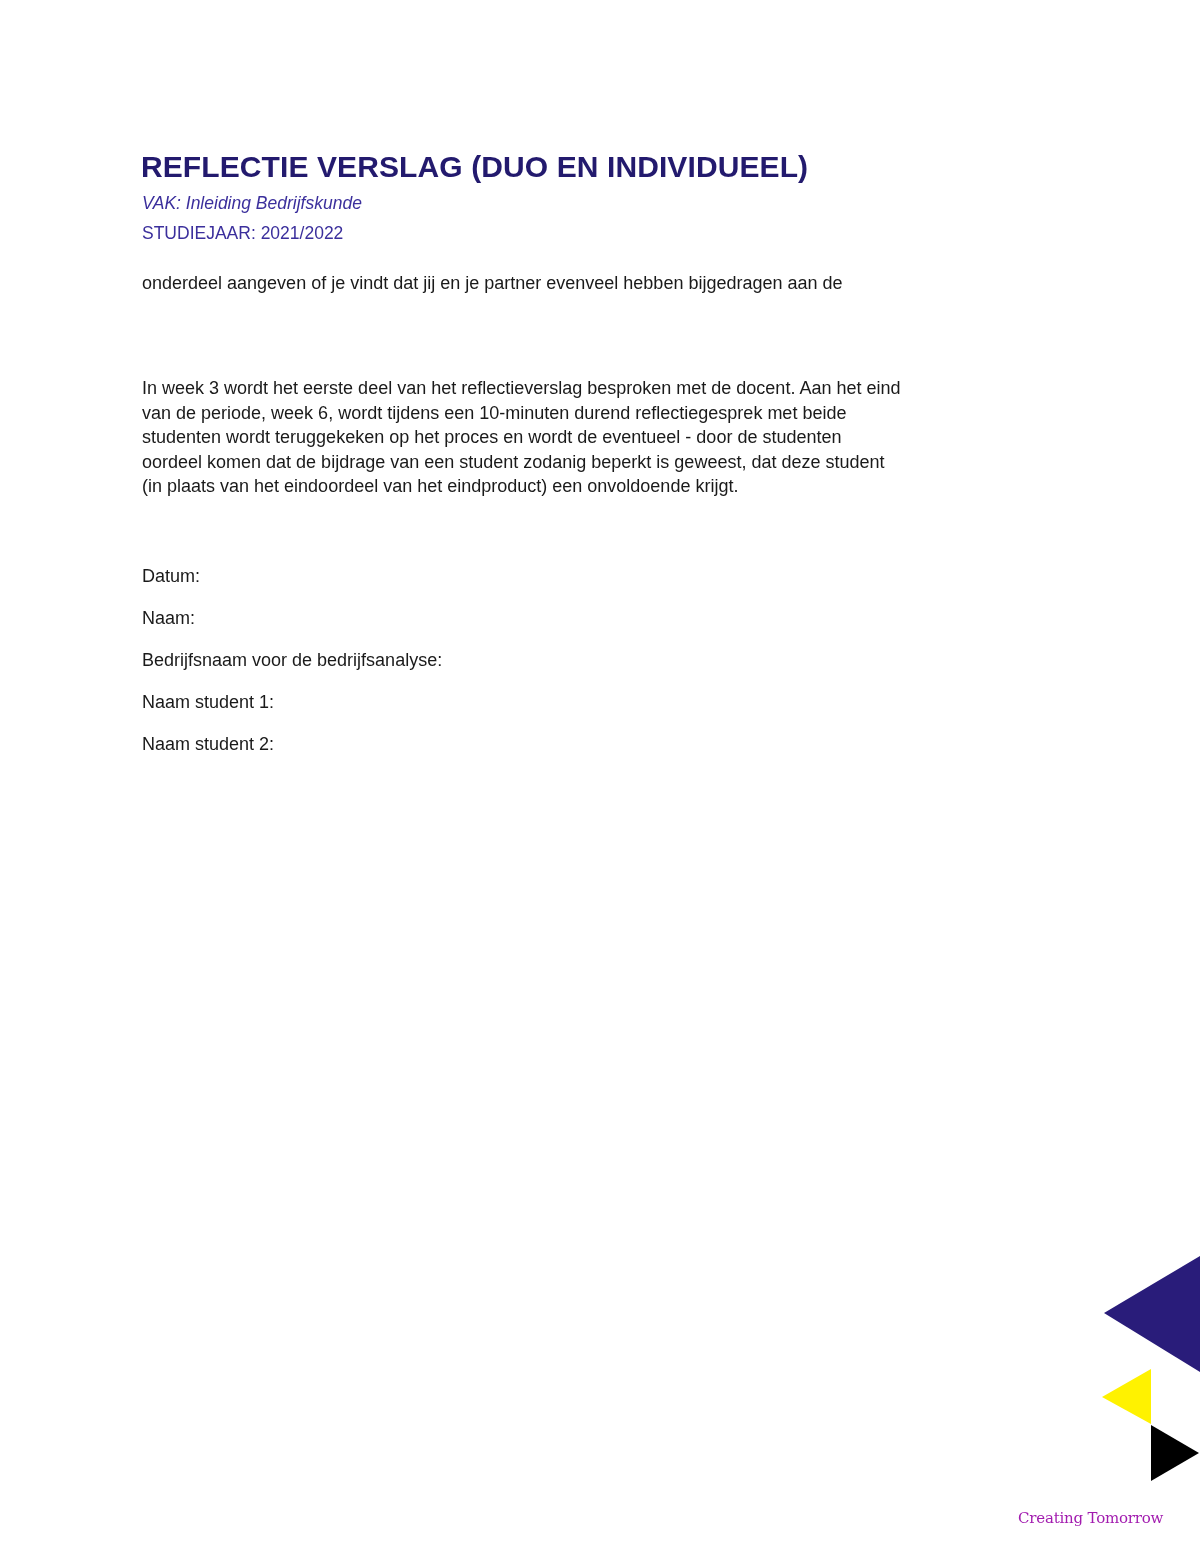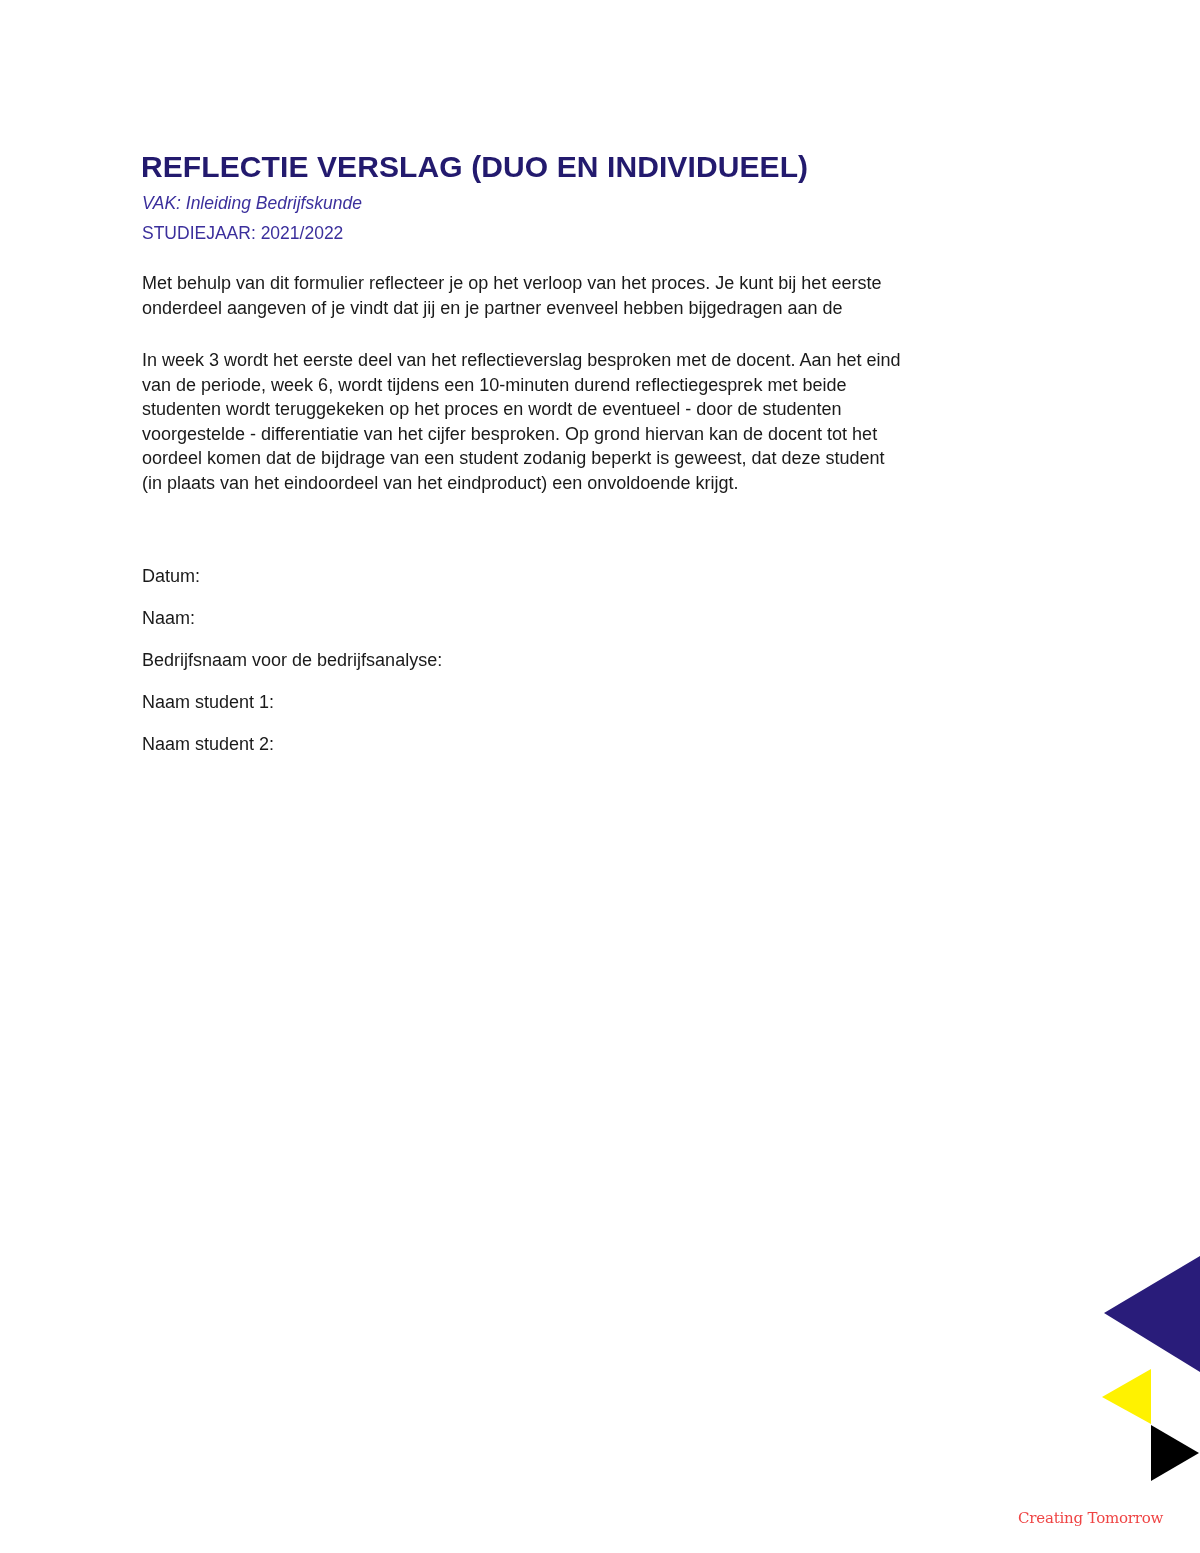--- a/index.html
+++ b/index.html
@@ -51,21 +51,21 @@
       font-size: 18px;
       line-height: 24.6px;
       color: #1a1a1a;
       margin: 0;
     }
     .para .line {
       display: block;
       white-space: nowrap;
     }
     .para.p1 { top: 271px; }
-    .para.p2 { top: 348px; }
+    .para.p2 { top: 376px; }
 
     .field {
       position: absolute;
       left: 142px;
       font-size: 18px;
       line-height: 22px;
       color: #1a1a1a;
       white-space: nowrap;
     }
 
@@ -75,45 +75,43 @@
       width: 1200px;
       height: 1553px;
       pointer-events: none;
     }
     .tagline {
       position: absolute;
       left: 1018px;
       top: 1509px;
       font-family: "DejaVu Serif", "Liberation Serif", serif;
       font-size: 15px;
-      color: #ef4444;
+      color: #a21caf;
       white-space: nowrap;
       letter-spacing: -0.2px;
     }
   </style>
 </head>
 <body>
 
 <div class="page">
 
   <h1 class="title">REFLECTIE VERSLAG (DUO EN INDIVIDUEEL)</h1>
 
   <div class="meta vak">VAK: Inleiding Bedrijfskunde</div>
   <div class="meta jaar">STUDIEJAAR: 2021/2022</div>
 
   <p class="para p1">
-    <span class="line">Met behulp van dit formulier reflecteer je op het verloop van het proces. Je kunt bij het eerste</span>
     <span class="line">onderdeel aangeven of je vindt dat jij en je partner evenveel hebben bijgedragen aan de</span>
   </p>
 
   <p class="para p2">
     <span class="line">In week 3 wordt het eerste deel van het reflectieverslag besproken met de docent. Aan het eind</span>
     <span class="line">van de periode, week 6, wordt tijdens een 10-minuten durend reflectiegesprek met beide</span>
     <span class="line">studenten wordt teruggekeken op het proces en wordt de eventueel - door de studenten</span>
-    <span class="line">voorgestelde - differentiatie van het cijfer besproken. Op grond hiervan kan de docent tot het</span>
     <span class="line">oordeel komen dat de bijdrage van een student zodanig beperkt is geweest, dat deze student</span>
     <span class="line">(in plaats van het eindoordeel van het eindproduct) een onvoldoende krijgt.</span>
   </p>
 
   <div class="field" style="top:565px;">
     <span>Datum:</span>
   </div>
   <div class="field" style="top:607px;">
     <span>Naam:</span>
   </div>

